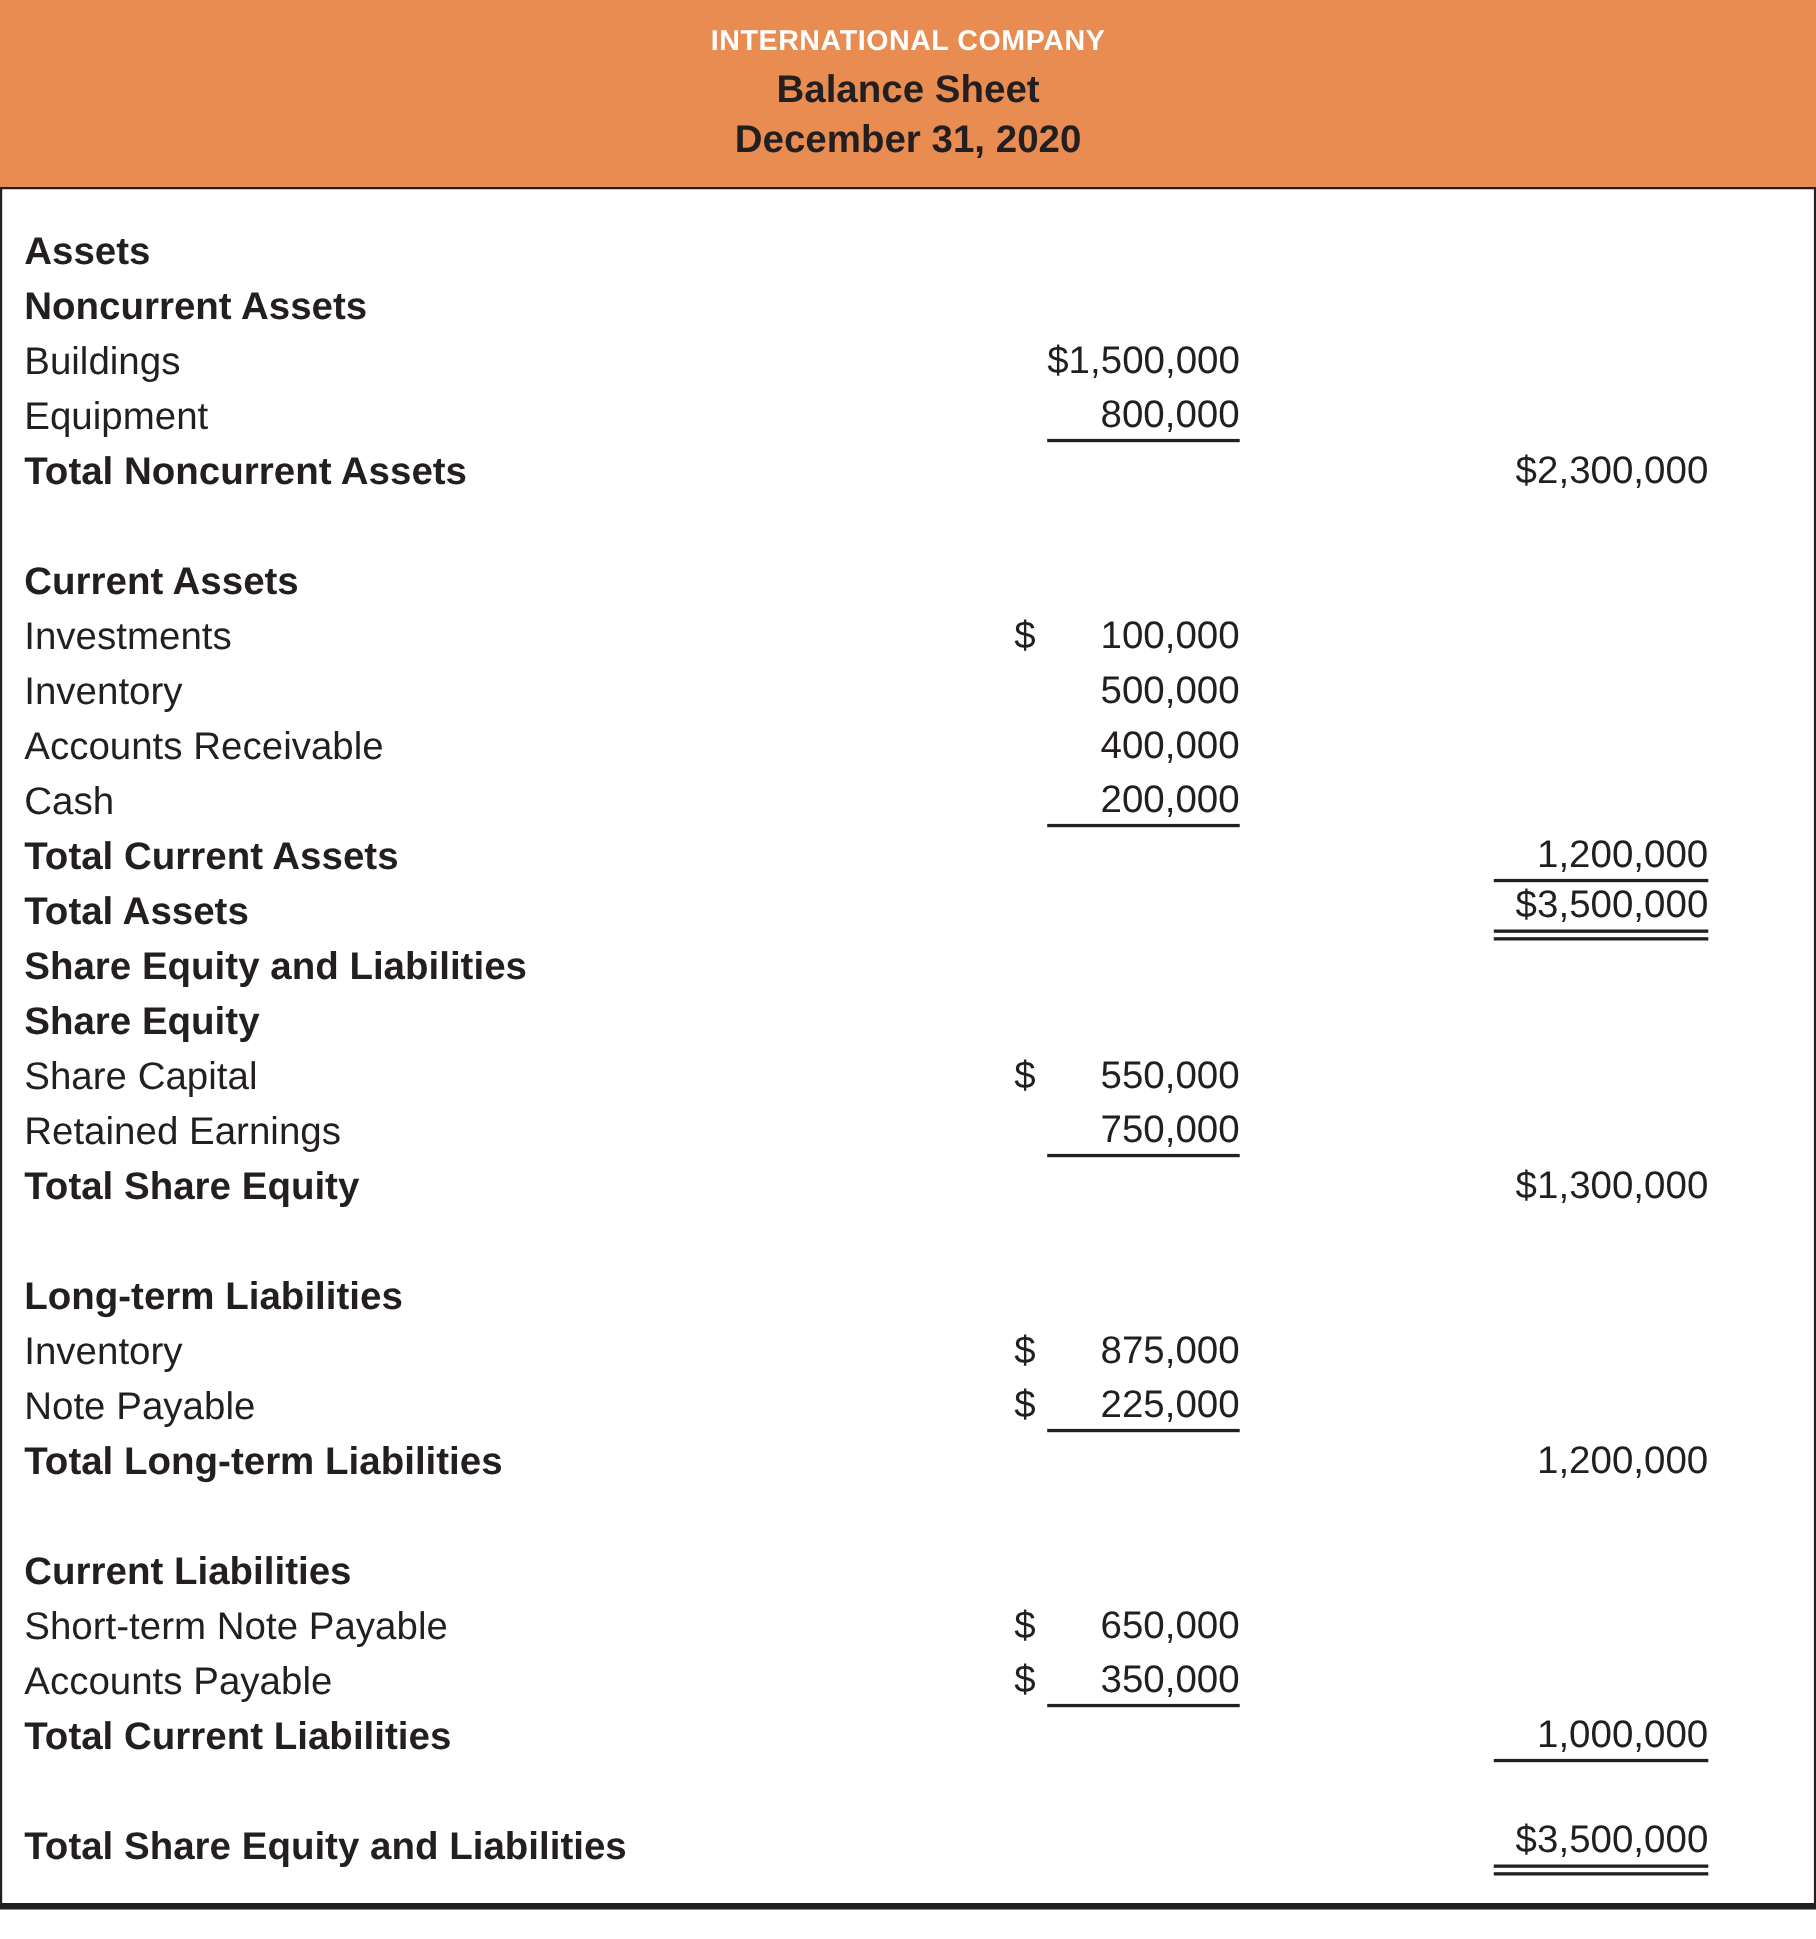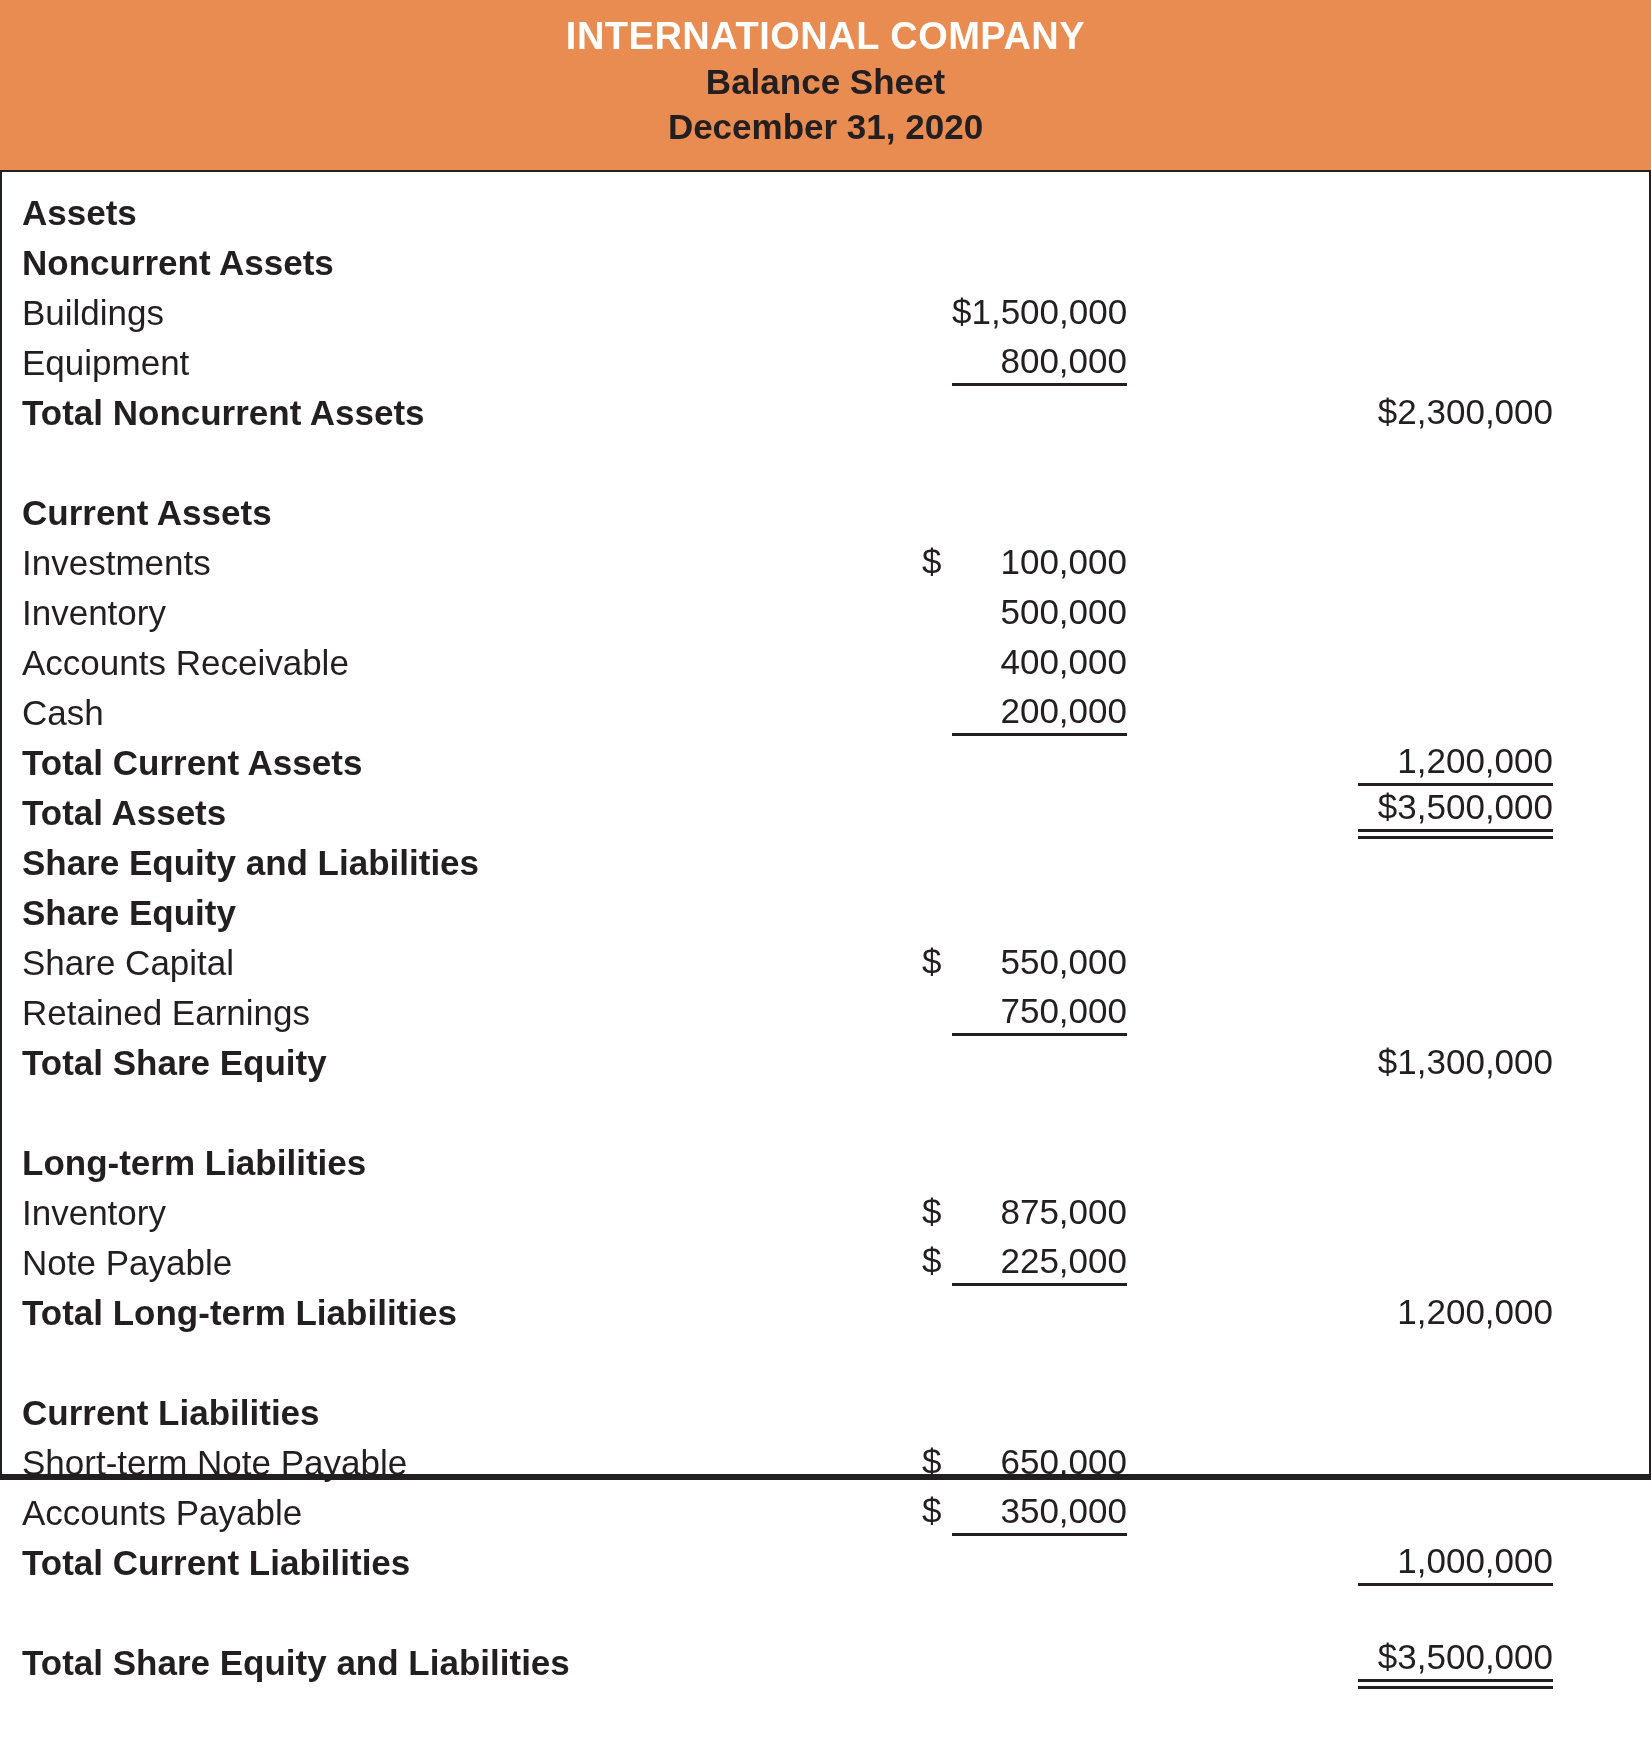--- a/index.html
+++ b/index.html
@@ -20,40 +20,40 @@
     background: #fff;
   }
   .sheet-header {
     height: 170px;
     background: var(--header-bg);
     text-align: center;
     padding-top: 14px;
     color: var(--text);
   }
   .company-name {
-    font-size: 38px;
+    font-size: 26px;
     font-weight: 700;
     line-height: 45px;
     color: var(--company-text);
     letter-spacing: 0.5px;
   }
   .subtitle {
     font-size: 35px;
     font-weight: 700;
     line-height: 45px;
     text-align: center;
   }
   .sheet-body {
-    height: 1310px;
+    height: 1566px;
     background: #fff;
     border-left: 2px solid var(--border);
     border-right: 2px solid var(--border);
     border-top: 2px solid var(--border);
     border-bottom: 6px solid var(--border);
-    padding-top: 16px;
+    padding-top: 32px;
   }
   .row {
     position: relative;
     height: 50px;
     display: flex;
     align-items: center;
     font-size: 35px;
     color: var(--text);
     white-space: nowrap;
   }

